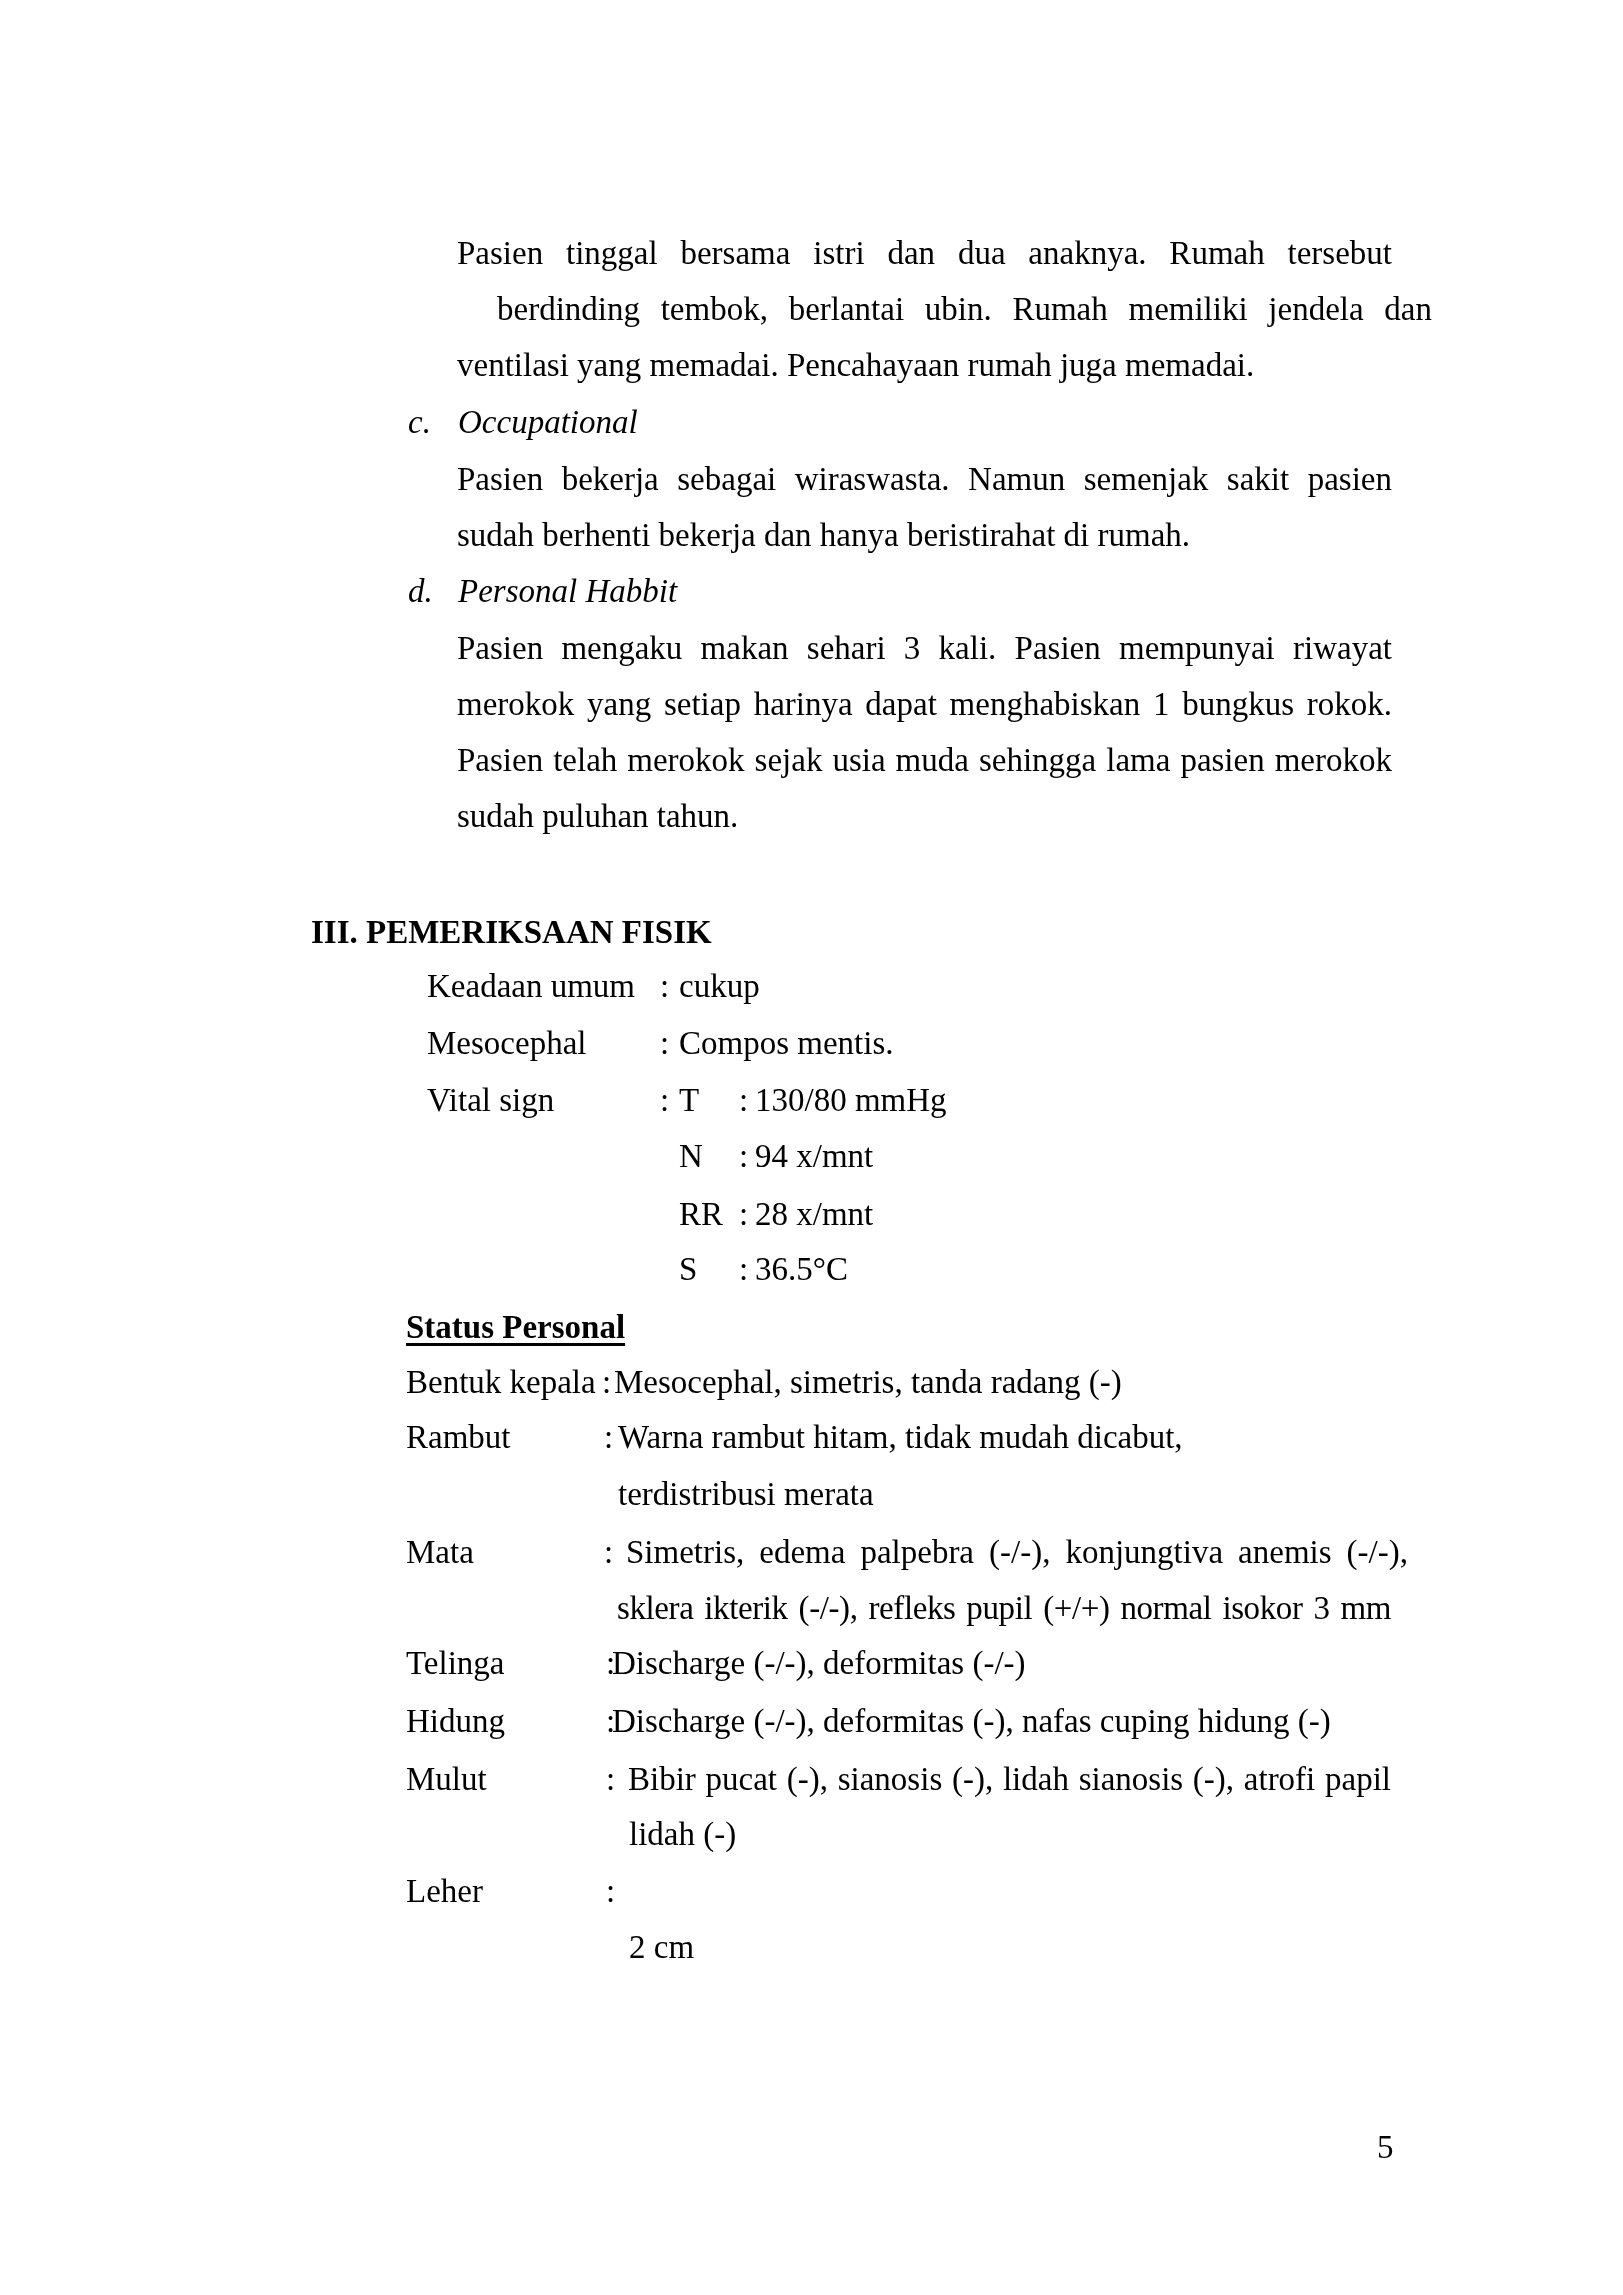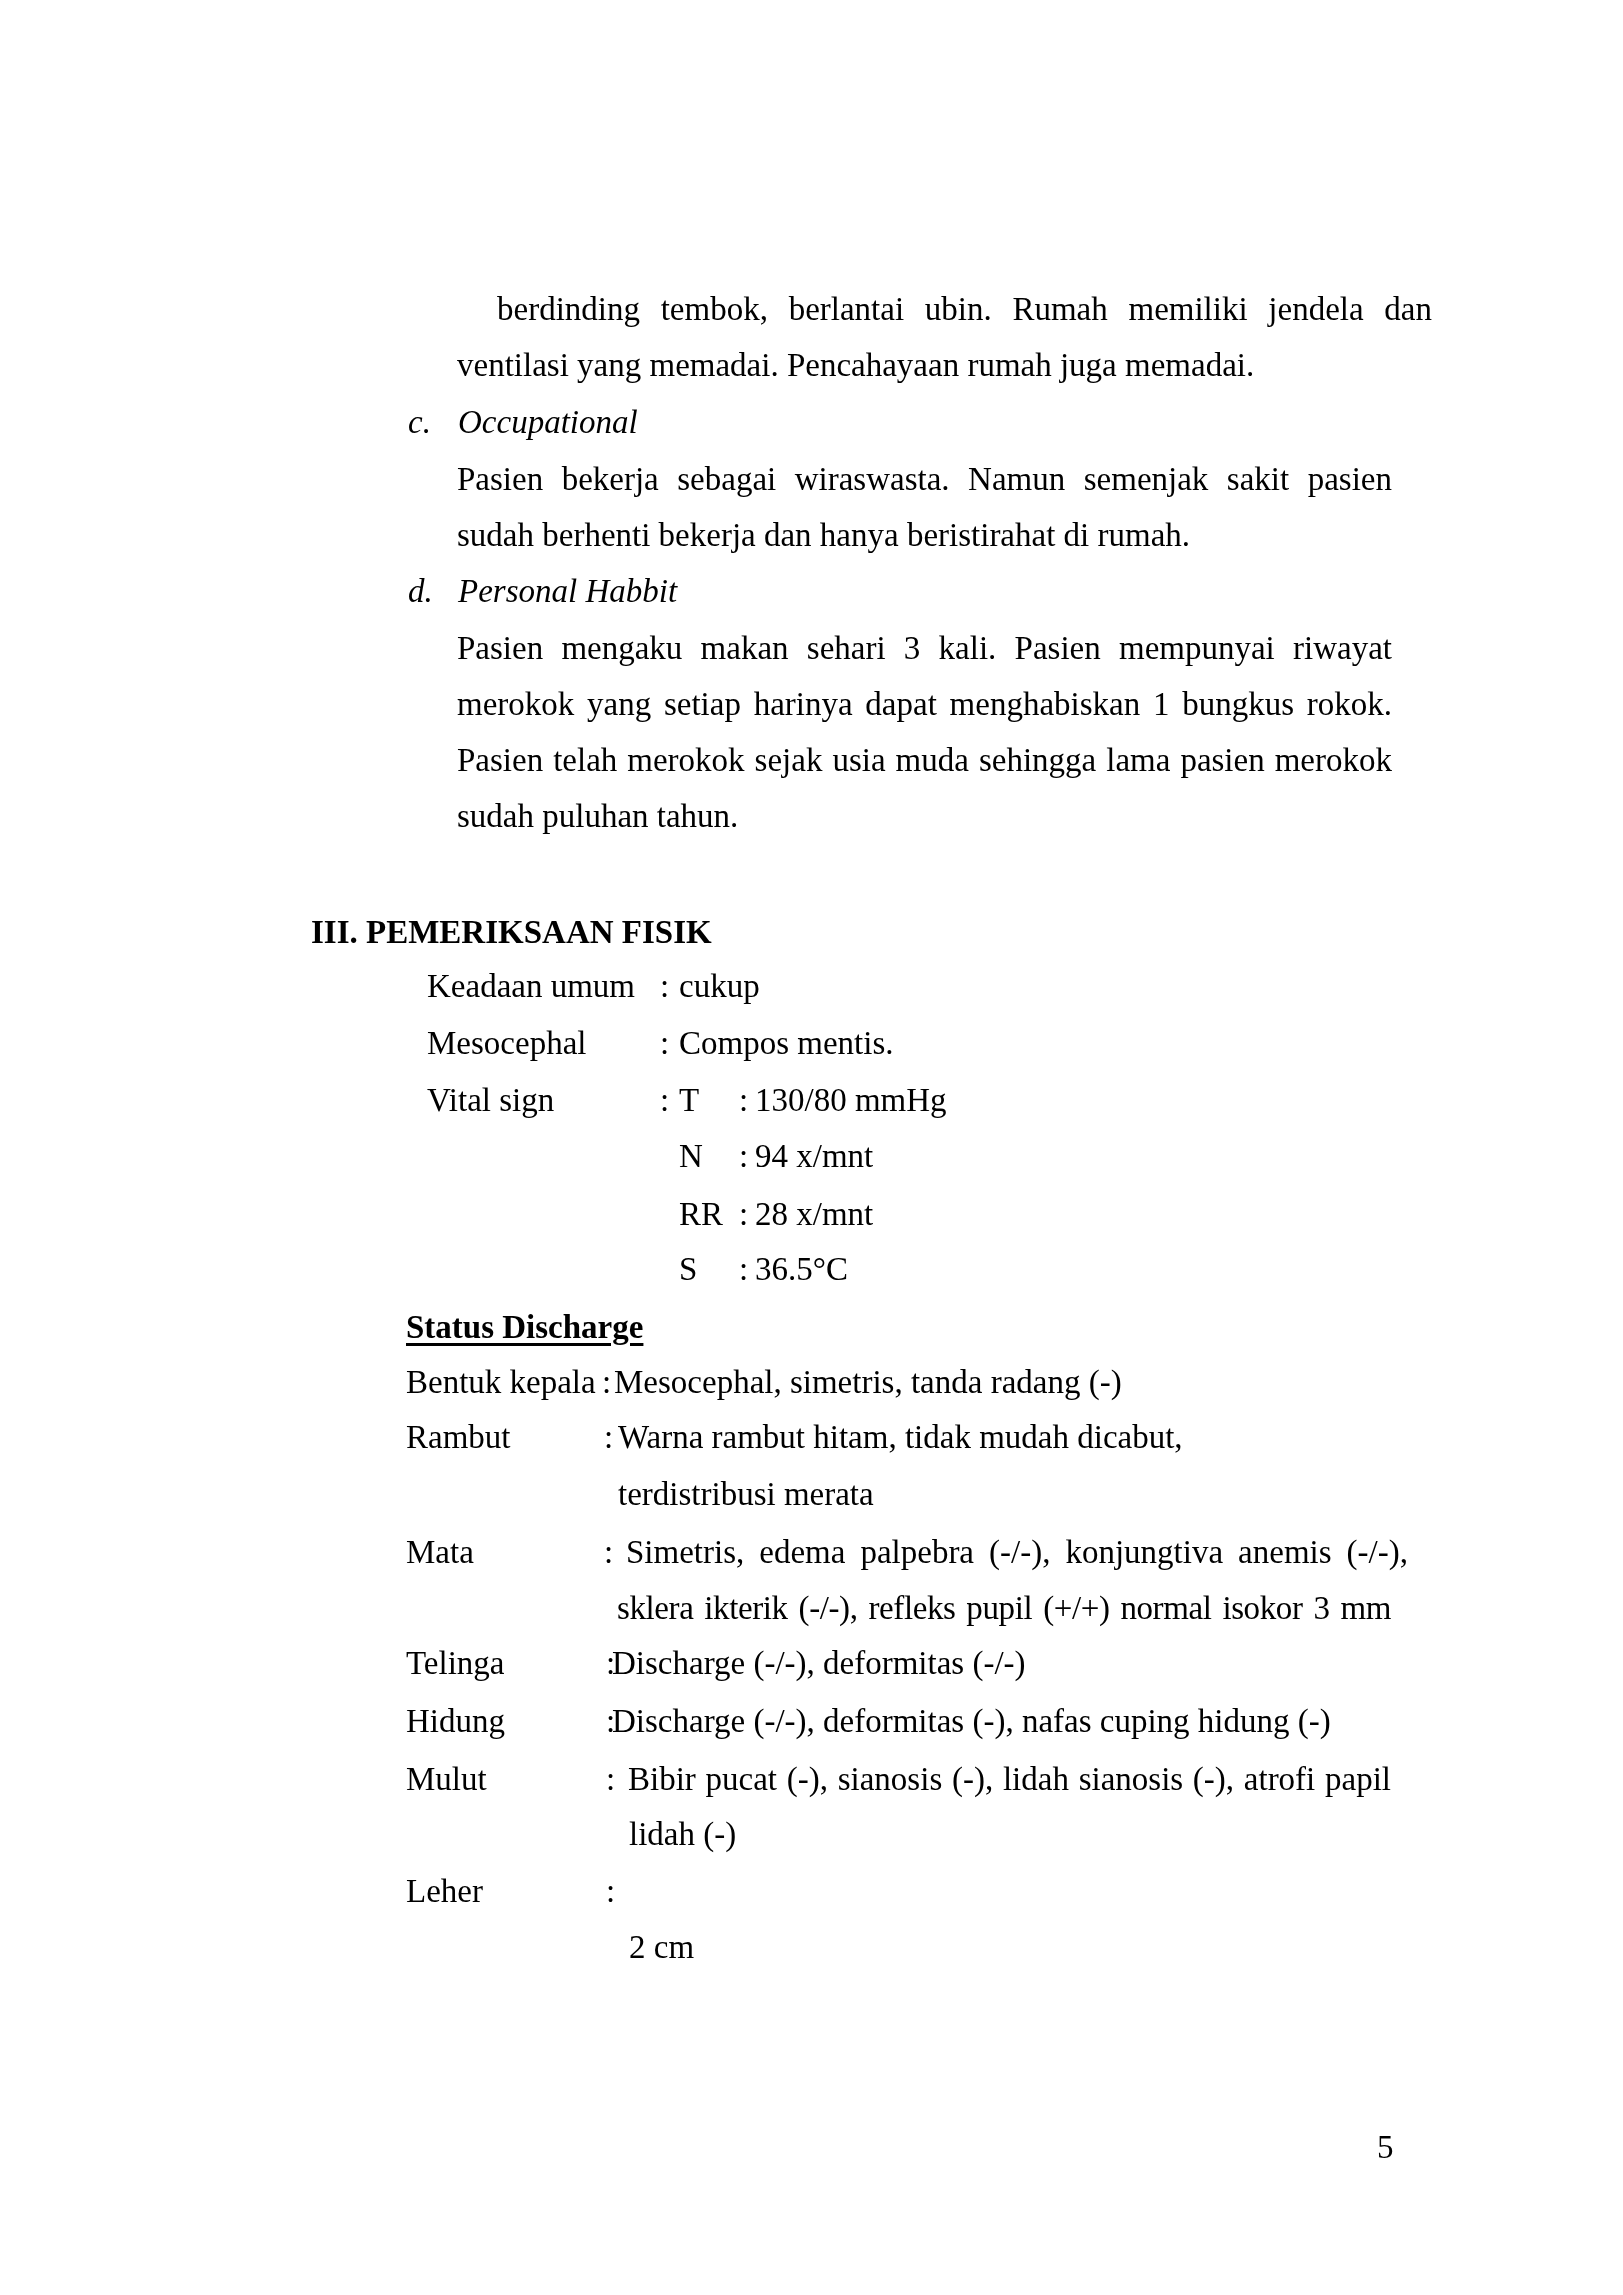--- a/index.html
+++ b/index.html
@@ -11,20 +11,21 @@
   .it { font-style: italic; }
   .bold { font-weight: bold; }
   .ul { text-decoration: underline; text-decoration-thickness: 3.2px; text-underline-offset: 4.8px; }
   .tight { letter-spacing: -0.4px; }
 </style>
 </head>
 <body>
 
 <div class="page">
 
+  <div class="ln just" style="left:457px; top:234px; width:935px;">Pasien tinggal bersama istri dan dua anaknya. Rumah tersebut</div>
   <div class="ln just" style="left:457px; top:290px; width:935px;margin-left:40px;">berdinding tembok, berlantai ubin. Rumah memiliki jendela dan</div>
   <div class="ln" style="left:457px; top:346px;">ventilasi yang memadai. Pencahayaan rumah juga memadai.</div>
 
   <div class="ln it" style="left:408px; top:403px;">c.</div>
   <div class="ln it" style="left:458px; top:403px;">Occupational</div>
   <div class="ln" style="left:457px; top:516px;">sudah berhenti bekerja dan hanya beristirahat di rumah.</div>
   <div class="ln just" style="left:457px; top:460px; width:935px;">Pasien bekerja sebagai wiraswasta. Namun semenjak sakit pasien</div>
 
   <div class="ln it" style="left:408px; top:572px;">d.</div>
   <div class="ln it" style="left:458px; top:572px;">Personal Habbit</div>
@@ -55,21 +56,21 @@
   <div class="ln" style="left:755px; top:1137px;">94 x/mnt</div>
 
   <div class="ln" style="left:679px; top:1195px;">RR</div>
   <div class="ln" style="left:739px; top:1195px;">:</div>
   <div class="ln" style="left:755px; top:1195px;">28 x/mnt</div>
 
   <div class="ln" style="left:679px; top:1250px;">S</div>
   <div class="ln" style="left:739px; top:1250px;">:</div>
   <div class="ln" style="left:755px; top:1250px;">36.5°C</div>
 
-  <div class="ln bold ul" style="left:406px; top:1308px;">Status Discharge</div>
+  <div class="ln bold ul" style="left:406px; top:1308px;">Status Personal</div>
 
   <div class="ln" style="left:406px; top:1363px;">Bentuk kepala</div>
   <div class="ln" style="left:602px; top:1363px;">:</div>
   <div class="ln" style="left:614px; top:1363px;">Mesocephal, simetris, tanda radang (-)</div>
 
   <div class="ln" style="left:406px; top:1418px;">Rambut</div>
   <div class="ln" style="left:604px; top:1418px;">:</div>
   <div class="ln" style="left:618px; top:1418px;">Warna rambut hitam, tidak mudah dicabut,</div>
   <div class="ln" style="left:618px; top:1475px;">terdistribusi merata</div>
 

